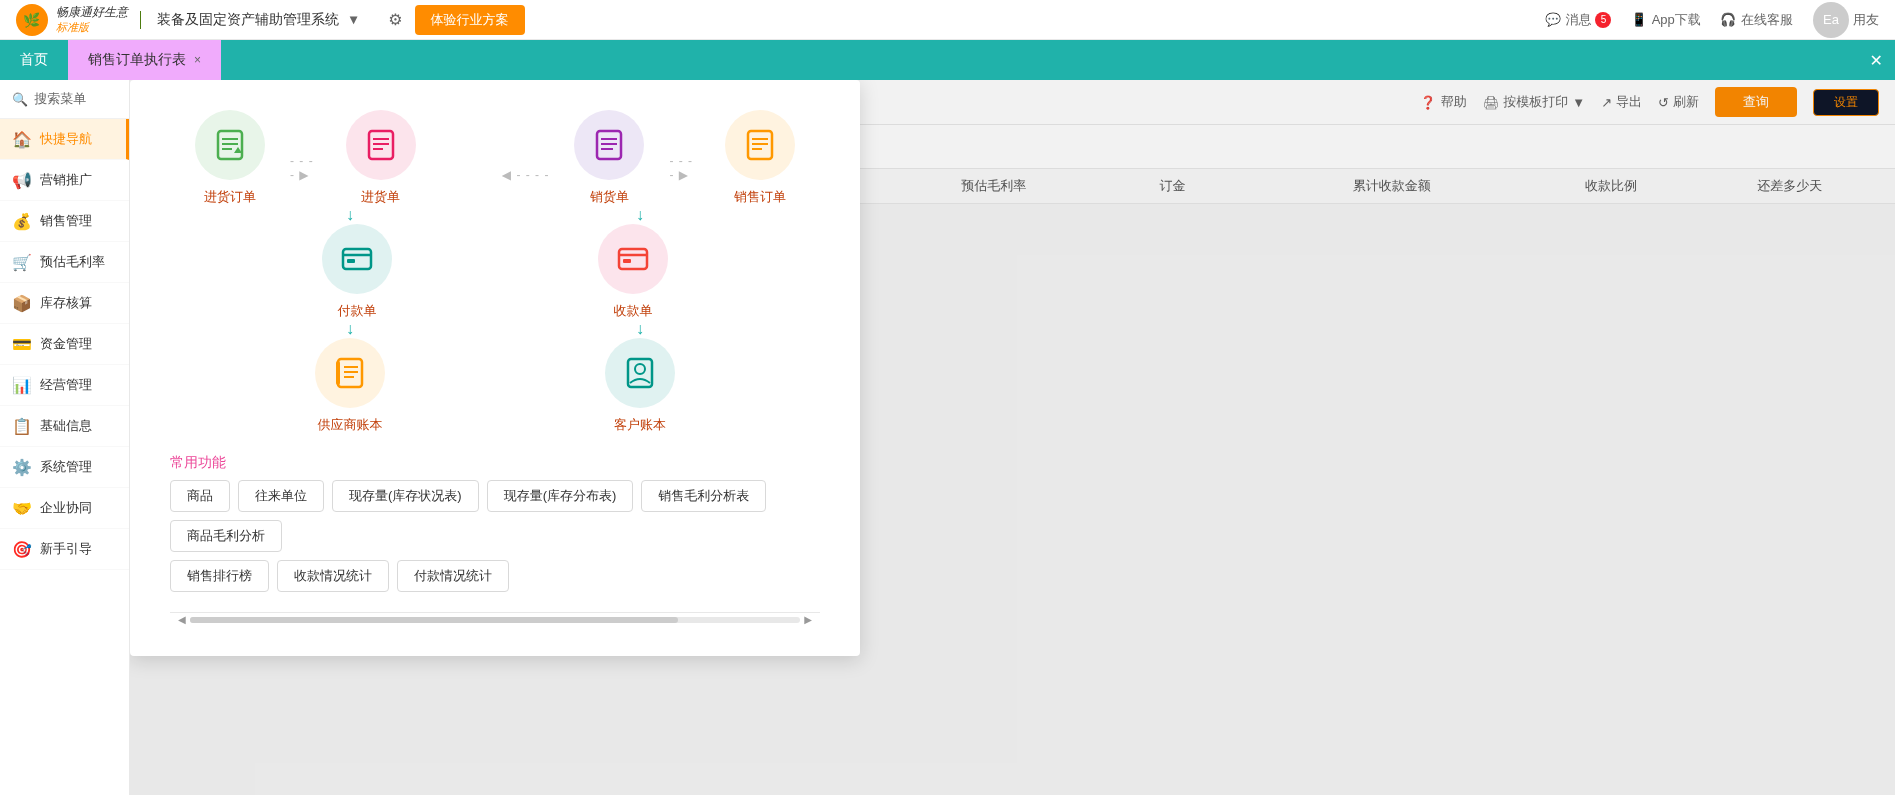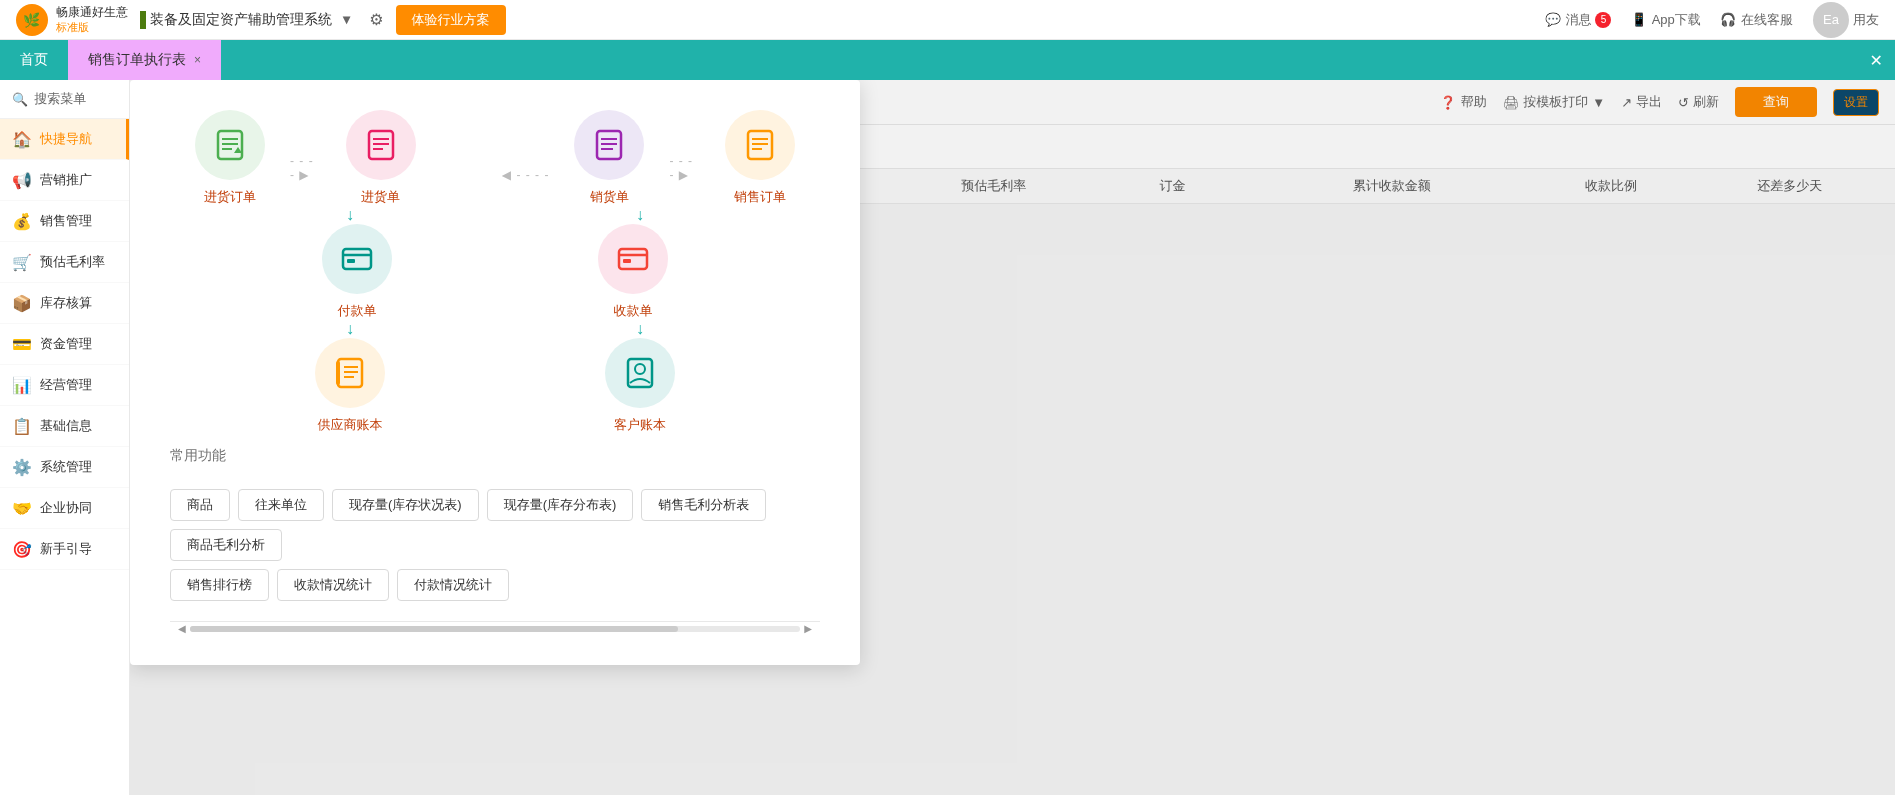--- a/index.html
+++ b/index.html
@@ -35,27 +35,28 @@
       display: flex;
       align-items: center;
       justify-content: center;
       color: white;
       font-size: 14px;
     }
     .logo-text {
       font-size: 12px;
       color: #333;
       line-height: 1.3;
+      font-style: italic;
     }
     .system-title {
       display: flex;
       align-items: center;
       gap: 8px;
-      padding: 0 4px;
-      border-left: 6px solid #4d7c0f;
+      padding: 0 16px;
+      border-left: 1px solid #4d7c0f;
     }
     .system-title span {
       color: #333;
       font-size: 14px;
     }
     .dropdown-btn {
       background: none;
       border: none;
       cursor: pointer;
       color: #666;
@@ -222,25 +223,25 @@
     .query-btn {
       background: #ff8c00;
       color: white;
       border: none;
       border-radius: 4px;
       padding: 6px 28px;
       cursor: pointer;
       font-size: 13px;
     }
     .set-btn {
-      background: #0c4a6e;
+      background: #0f172a;
       color: #ff8c00;
       border: 1px solid #ff8c00;
       border-radius: 4px;
-      padding: 4px 10px;
+      padding: 4px 20px;
       cursor: pointer;
       font-size: 12px;
     }
     .date-input {
       border: 1px solid #d9d9d9;
       border-radius: 4px;
       padding: 4px 8px;
       font-size: 13px;
       color: #bbb;
       width: 140px;
@@ -318,22 +319,22 @@
       font-size: 13px;
       color: #c2410c;
     }
 
     
     .common-functions {
       margin-top: 10px;
     }
     .common-title {
       font-size: 14px;
-      color: #737373;
-      margin-bottom: 24px;
+      color: #ec4899;
+      margin-bottom: 8px;
     }
     .func-buttons {
       display: flex;
       flex-wrap: wrap;
       gap: 8px;
       margin-bottom: 8px;
     }
     .func-btn {
       border: 1px solid #d9d9d9;
       background: #fff;
@@ -672,21 +673,21 @@
           <div style="width:120px;display:flex;justify-content:center;">
             <span style="color:#20b2aa;font-size:16px;">↓</span>
           </div>
           <div style="flex:1;"></div>
           <div style="width:120px;display:flex;justify-content:center;">
             <span style="color:#20b2aa;font-size:16px;">↓</span>
           </div>
           <div style="width:120px;"></div>
         </div>
 
-        <div style="display:flex;align-items:flex-start;gap:0;margin-bottom:13px;">
+        <div style="display:flex;align-items:flex-start;gap:0;margin-bottom:20px;">
           <div style="width:120px;"></div>
 
           <div class="flow-node">
             <div class="flow-circle orange">
               <svg width="36" height="36" viewBox="0 0 36 36">
                   <rect x="6" y="4" width="24" height="28" rx="3" fill="none" stroke="#ff9800" stroke-width="2.5"></rect>
                   <rect x="4" y="6" width="4" height="24" rx="2" fill="#ff9800"></rect>
                   <line x1="12" y1="12" x2="26" y2="12" stroke="#ff9800" stroke-width="2"></line>
                   <line x1="12" y1="17" x2="26" y2="17" stroke="#ff9800" stroke-width="2"></line>
                   <line x1="12" y1="22" x2="22" y2="22" stroke="#ff9800" stroke-width="2"></line>

